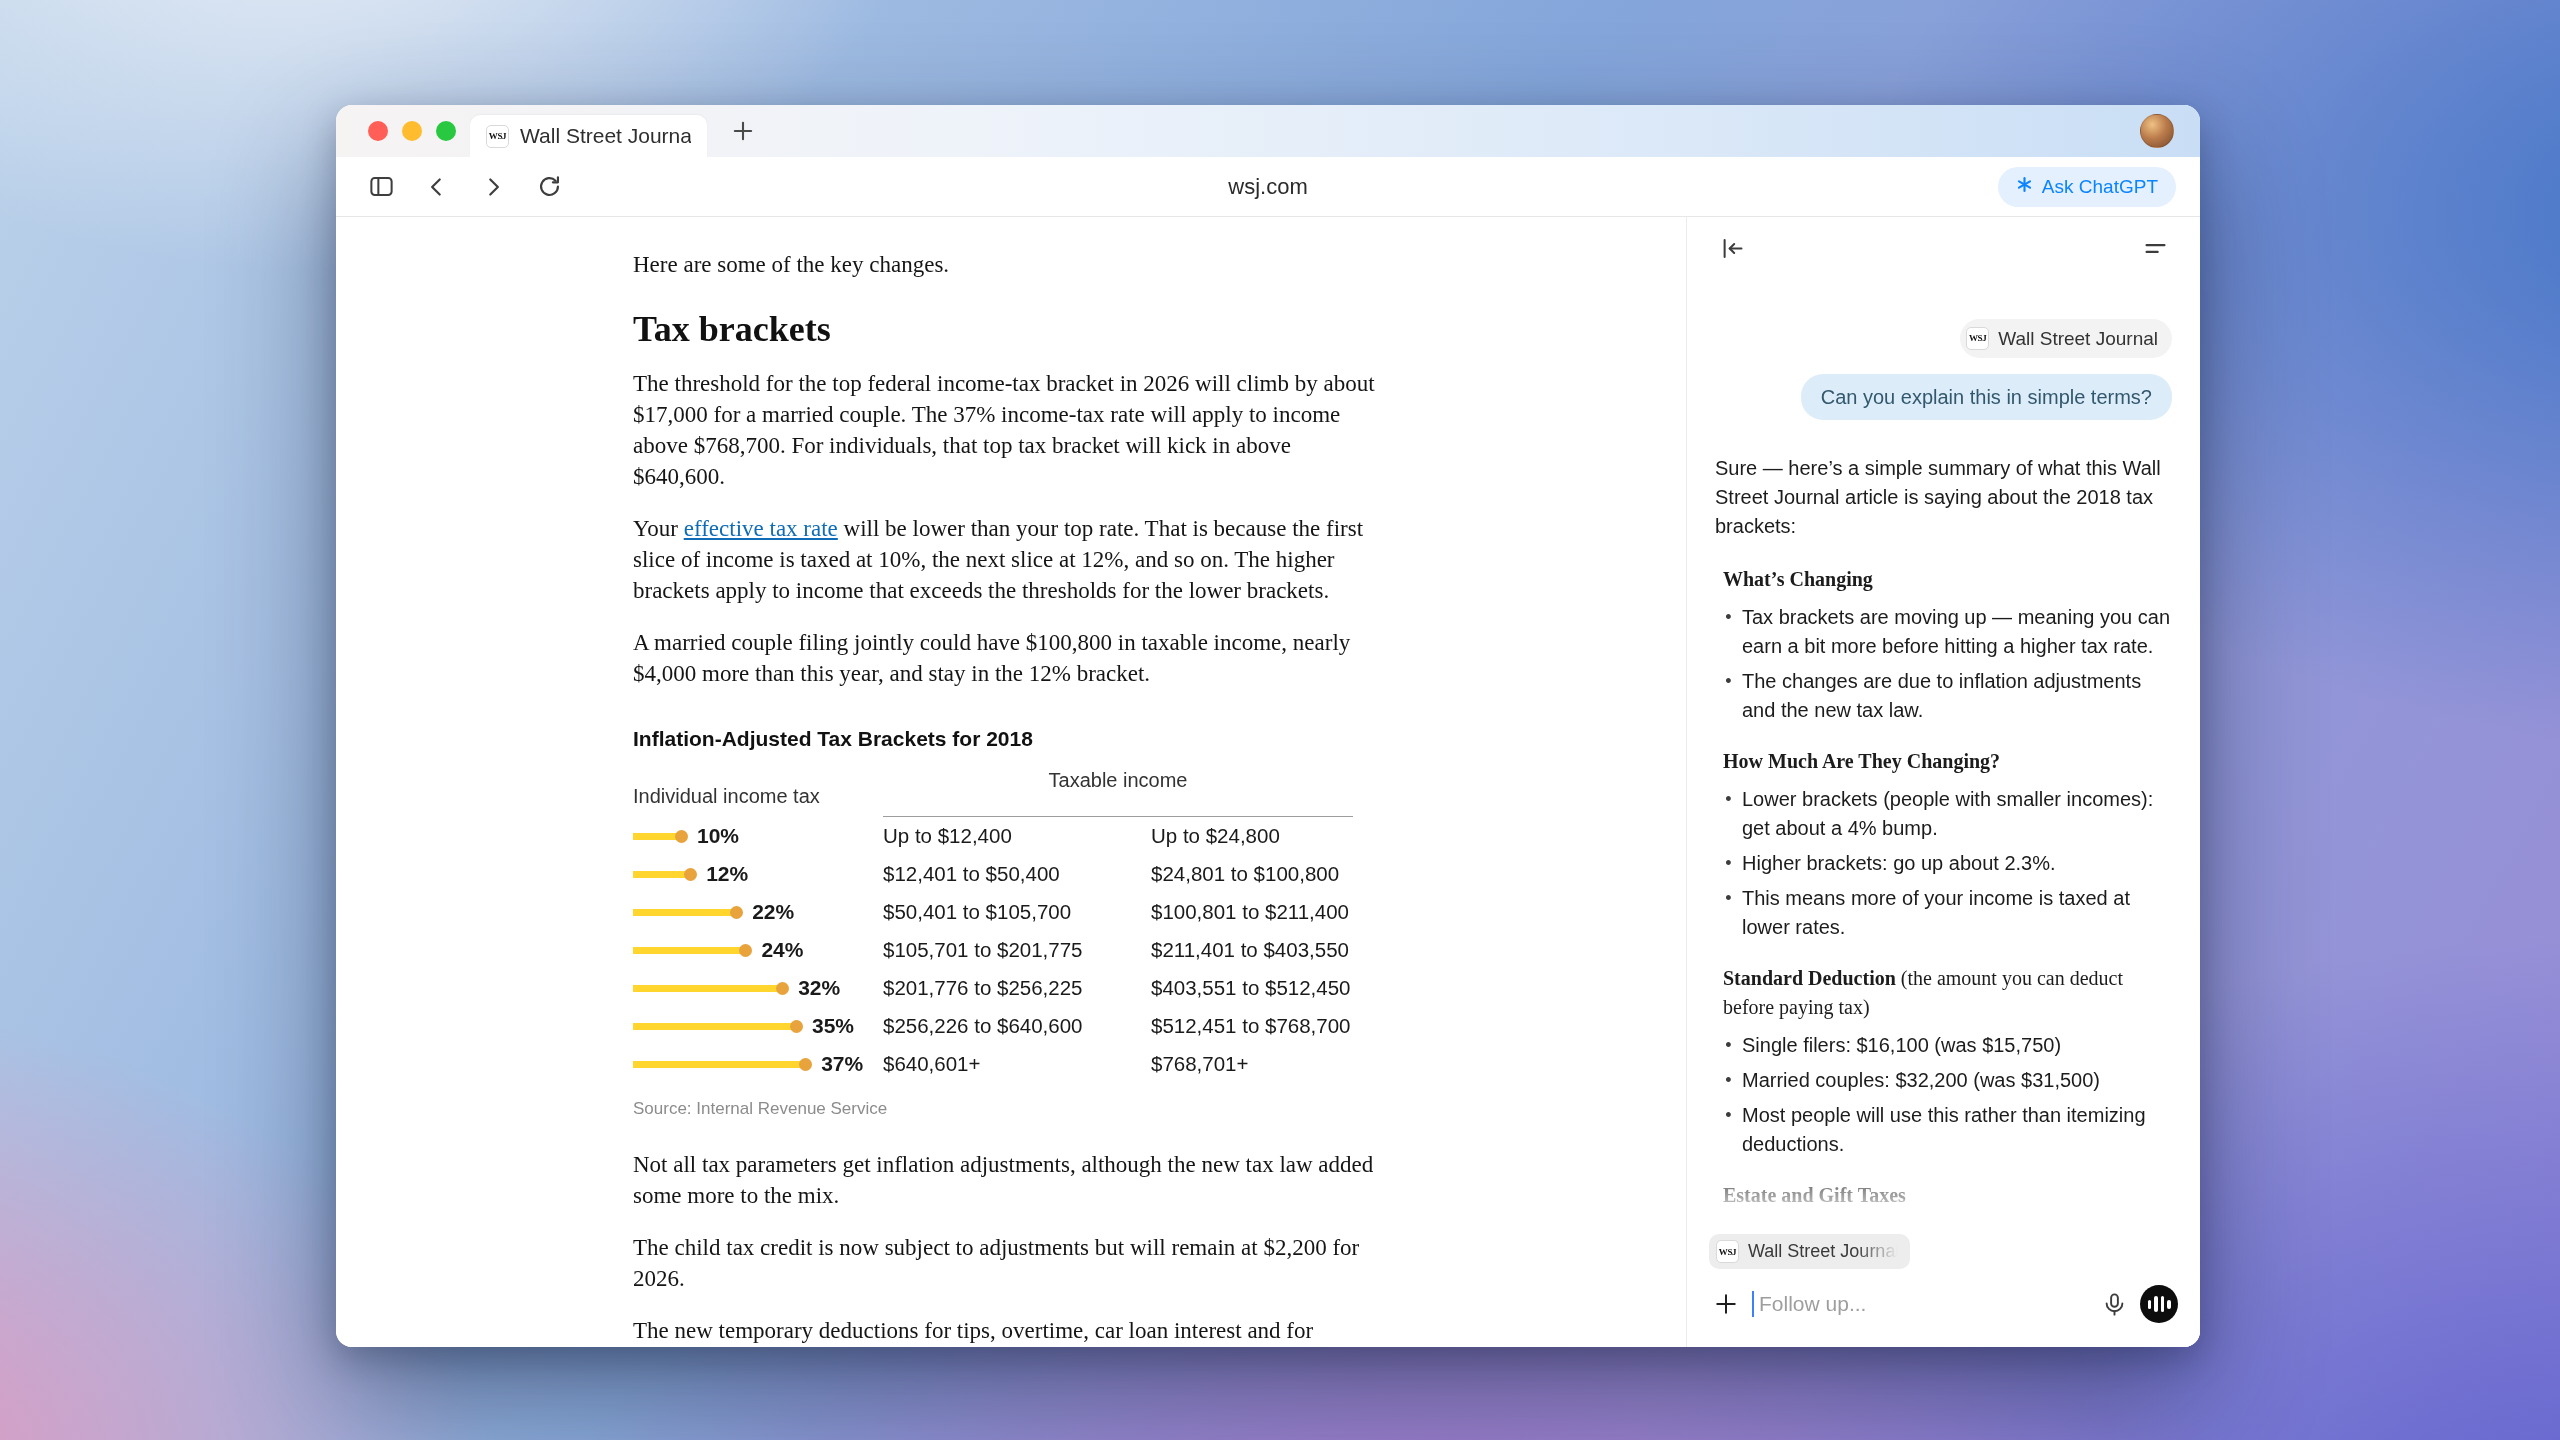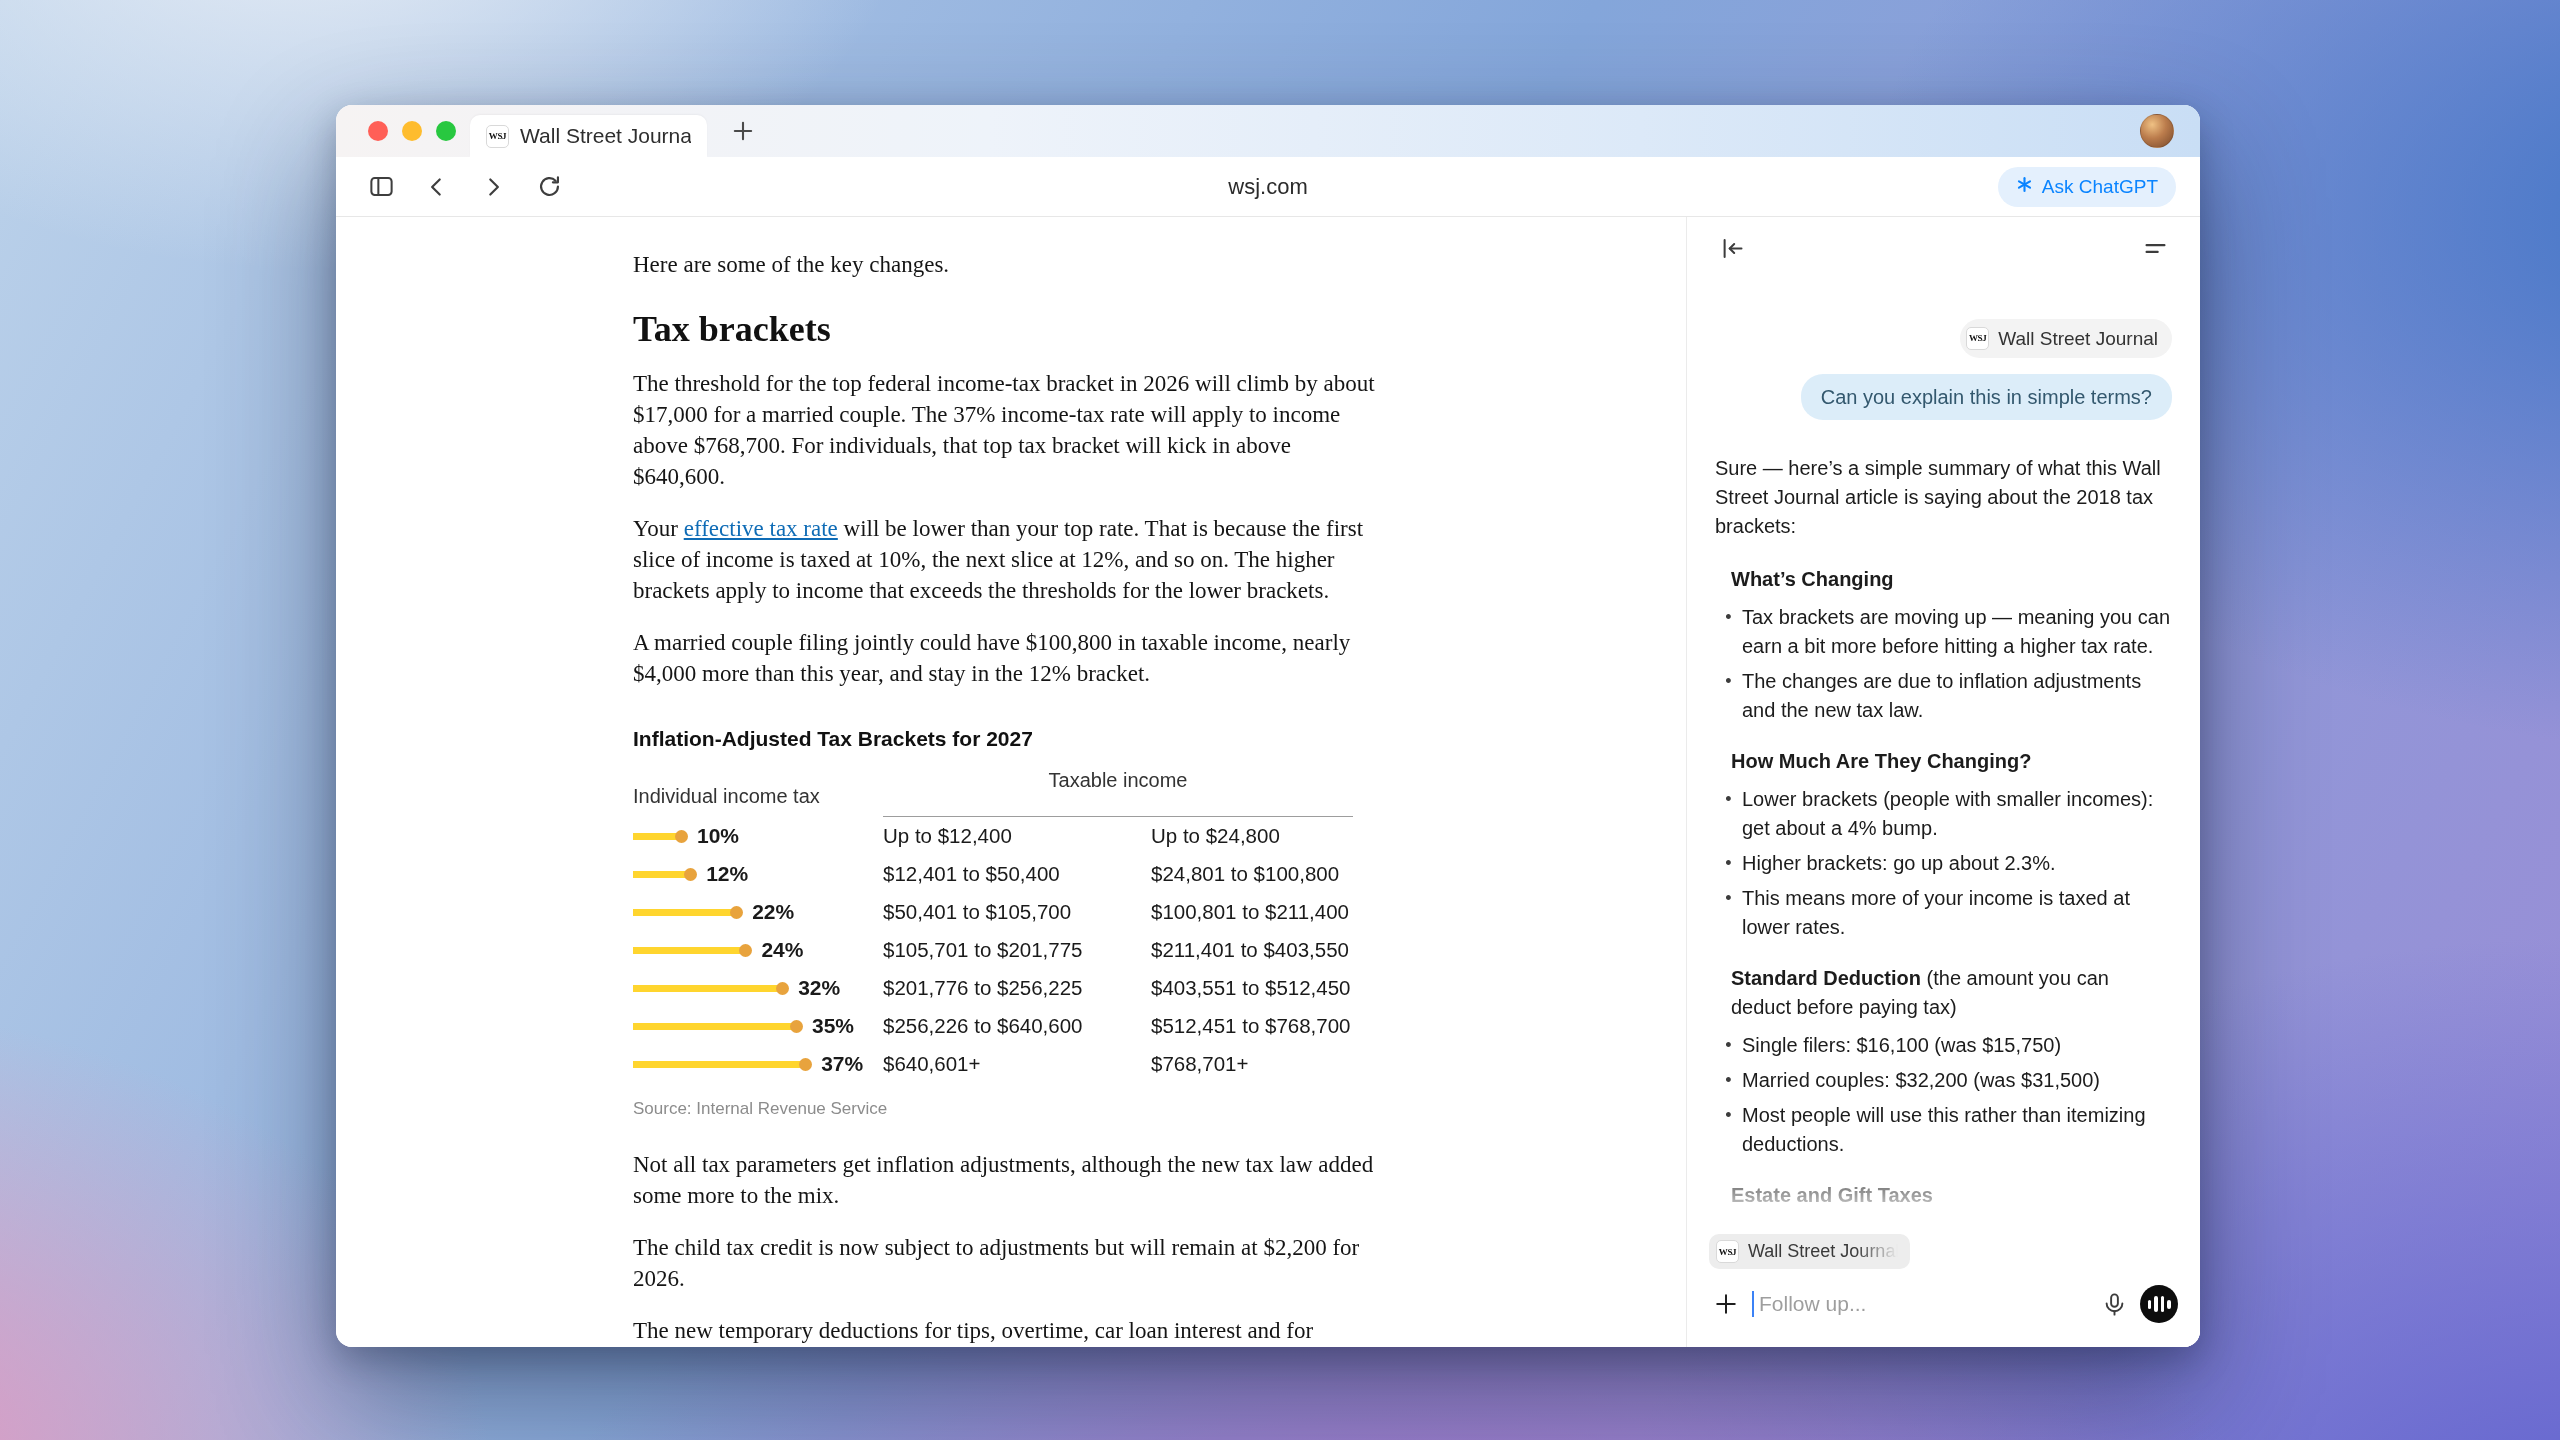--- a/index.html
+++ b/index.html
@@ -87,21 +87,21 @@
     display:flex; flex-direction:column; position:relative;
   }
   .sb-header { height:62px; display:flex; align-items:center; justify-content:space-between; padding:0 24px; flex:none; }
   .chat { flex:1; overflow:hidden; padding:0 28px; font-size:20px; line-height:29px; color:#1c1c1c; }
   .chip-row { display:flex; justify-content:flex-end; margin-top:40px; }
   .src-chip { display:inline-flex; align-items:center; gap:9px; background:#f3f3f3; border-radius:999px; padding:5px 14px 5px 6px; font-size:19px; color:#333; }
   .user-row { display:flex; justify-content:flex-end; margin-top:16px; }
   .bubble { background:#dcedf9; color:#33586e; border-radius:22px; padding:10px 20px; font-size:20px; line-height:26px; max-width:420px; }
   .answer { margin-top:34px; }
   .answer .intro { margin:0 0 24px; }
-  .s-head { margin:22px 16px 9px; }
+  .s-head { margin:22px 8px 9px;font-family:Liberation Serif, serif; }
   .s-head strong { font-weight:700; }
   .s-bullets { list-style:none; margin:0; padding:0; }
   .s-bullet { display:flex; margin:0 0 6px; }
   .s-bullet::before { content:"•"; width:27px; flex:none; text-align:center; color:#3c3c3c; font-size:18px; line-height:29px; }
   .b-text { flex:1; }
   
   .composer { position:relative; padding:4px 22px 24px; flex:none; background:#fff; }
   .composer::before {
     content:""; position:absolute; left:0; right:0; top:-70px; height:70px;
     background:linear-gradient(rgba(255,255,255,0), #fff 88%); pointer-events:none;
@@ -187,21 +187,21 @@
 
       <div class="article">
         <div class="article-inner">
           <p>Here are some of the key changes.</p>
           <h2 class="a-h">Tax brackets</h2>
           <p>The threshold for the top federal income-tax bracket in 2026 will climb by about $17,000 for a married couple. The 37% income-tax rate will apply to income above $768,700. For individuals, that top tax bracket will kick in above $640,600.</p>
           <p><span>Your </span><a class="link">effective tax rate</a><span> will be lower than your top rate. That is because the first slice of income is taxed at 10%, the next slice at 12%, and so on. The higher brackets apply to income that exceeds the thresholds for the lower brackets.</span></p>
           <p>A married couple filing jointly could have $100,800 in taxable income, nearly $4,000 more than this year, and stay in the 12% bracket.</p>
 
           <div class="table-block">
-            <div class="t-title">Inflation-Adjusted Tax Brackets for 2027</div>
+            <div class="t-title">Inflation-Adjusted Tax Brackets for 2018</div>
             <div class="t-group">
               <div class="t-group-left">Individual income tax</div>
               <div class="t-group-right">Taxable income</div>
             </div>
             <div class="t-body">
 
             <div class="t-row">
                   <div class="rate-cell">
                     <span class="bar" style="width: 46px;"></span>
                     <span class="dot"></span>

